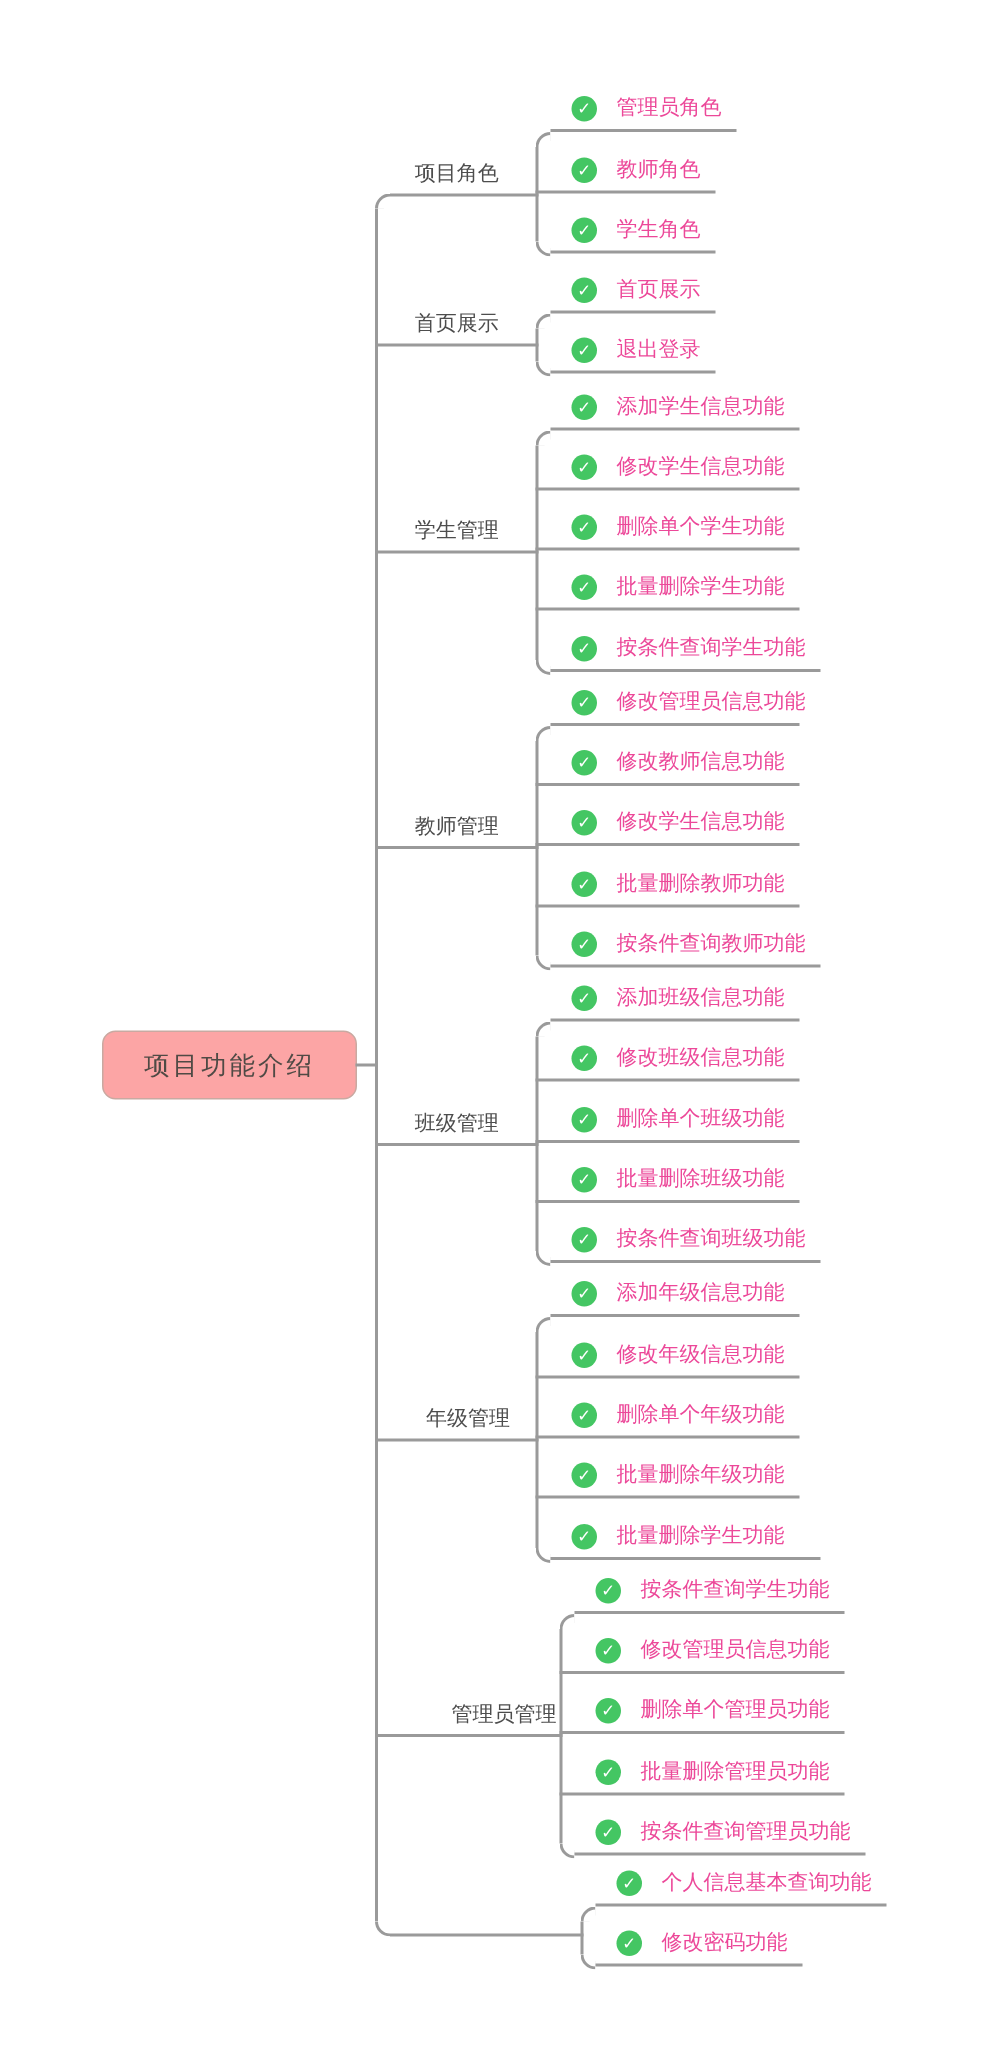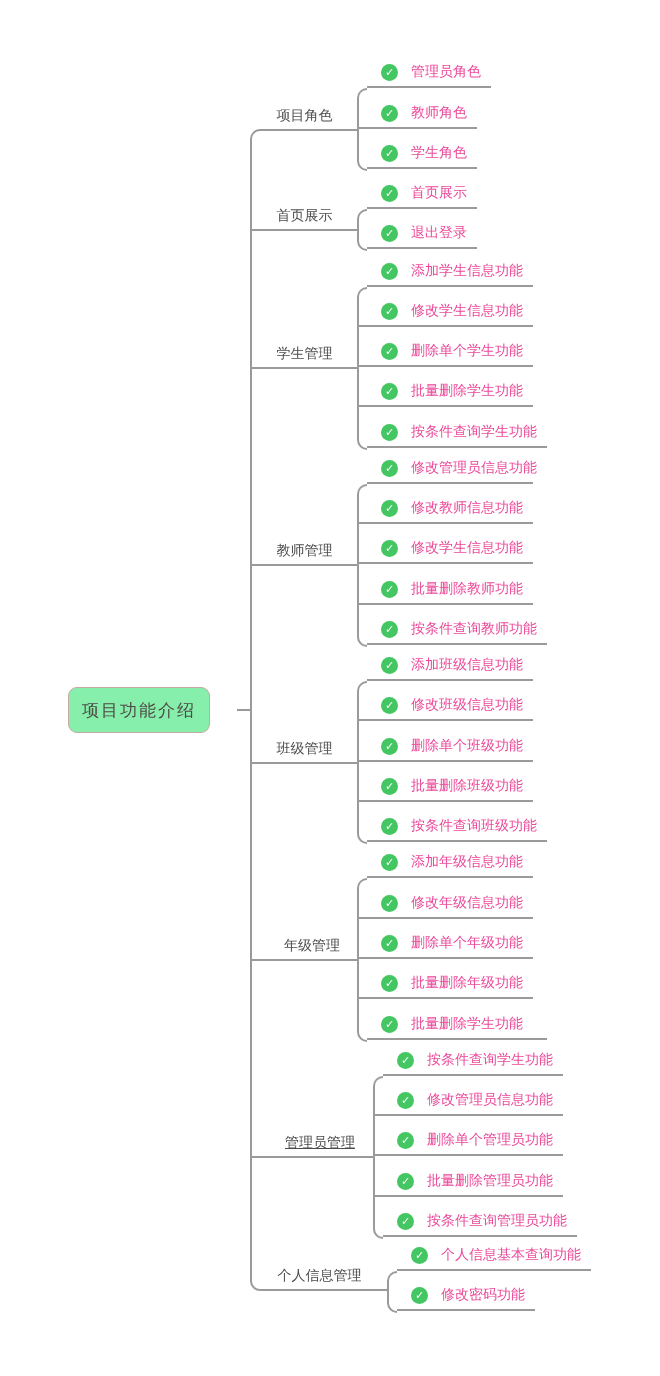--- a/index.html
+++ b/index.html
@@ -2,21 +2,21 @@
 <html><head>
 <meta charset="utf-8">
 <style>
   html,body{margin:0;padding:0;background:#ffffff;}
   body{font-family:"Liberation Sans","DejaVu Sans",sans-serif;}
   #canvas{position:relative;width:660px;height:1376px;background:#ffffff;overflow:hidden;}
   .line-h{position:absolute;height:2px;background:#9A9A9A;}
   .line-v{position:absolute;width:2px;background:#9A9A9A;}
   .corner-tl{position:absolute;width:10px;height:10px;border-left:2px solid #9A9A9A;border-top:2px solid #9A9A9A;border-top-left-radius:10px;box-sizing:border-box;}
   .corner-bl{position:absolute;width:10px;height:10px;border-left:2px solid #9A9A9A;border-bottom:2px solid #9A9A9A;border-bottom-left-radius:10px;box-sizing:border-box;}
-  .root-node{position:absolute;left:68px;top:687px;width:142px;height:46px;background:#86efac;border:1.5px solid #C9A9A1;border-radius:9px;box-sizing:border-box;display:flex;align-items:center;justify-content:center;font-size:17px;letter-spacing:2px;color:#4F4A45;cursor:pointer;}
+  .root-node{position:absolute;left:68px;top:687px;width:170px;height:46px;background:#fca5a5;border:1.5px solid #C9A9A1;border-radius:9px;box-sizing:border-box;display:flex;align-items:center;justify-content:center;font-size:17px;letter-spacing:2px;color:#4F4A45;cursor:pointer;}
   .branch-label{position:absolute;height:28px;line-height:28px;text-align:center;font-size:14px;color:#4D4D4D;white-space:nowrap;cursor:pointer;}
   .leaf{position:absolute;height:30px;box-sizing:border-box;border-bottom:2px solid #9A9A9A;display:flex;align-items:center;gap:13px;white-space:nowrap;cursor:pointer;}
   .check{width:17px;height:17px;border-radius:50%;background:#44C663;color:#ffffff;display:flex;align-items:center;justify-content:center;font-size:11px;font-weight:bold;flex:0 0 17px;}
   .leaf-label{font-size:14px;color:#ec4899;}
 </style>
 </head>
 <body>
 
 <div id="canvas">
 
@@ -206,21 +206,21 @@
       </span>
     <span class="leaf-label">批量删除年级功能</span>
   </div>
   <div class="leaf" style="left:367px;top:1010px;width:180px;padding-left:14px;">
     <span class="check">
         <span>✓</span>
       </span>
     <span class="leaf-label">批量删除学生功能</span>
   </div>
 
-  <div class="branch-label" style="left:248px;top:1128px;width:144px;text-decoration:underline;">管理员管理</div>
+  <div class="branch-label" style="left:264px;top:1128px;width:144px;">管理员管理</div>
   <div class="line-h" style="left:250px;top:1156px;width:125px;"></div>
   <div class="corner-tl" style="left:373px;top:1076px;"></div>
   <div class="line-v" style="left:373px;top:1086px;height:143px;"></div>
   <div class="corner-bl" style="left:373px;top:1229px;"></div>
   <div class="leaf" style="left:383px;top:1046px;width:180px;padding-left:14px;">
     <span class="check">
         <span>✓</span>
       </span>
     <span class="leaf-label">按条件查询学生功能</span>
   </div>
@@ -242,21 +242,20 @@
       </span>
     <span class="leaf-label">批量删除管理员功能</span>
   </div>
   <div class="leaf" style="left:383px;top:1207px;width:194px;padding-left:14px;">
     <span class="check">
         <span>✓</span>
       </span>
     <span class="leaf-label">按条件查询管理员功能</span>
   </div>
 
-  <div class="branch-label" style="left:252px;top:1261px;width:135px;">个人信息管理</div>
   <div class="line-h" style="left:260px;top:1289px;width:129px;"></div>
   <div class="corner-tl" style="left:387px;top:1271px;"></div>
   <div class="line-v" style="left:387px;top:1281px;height:22px;"></div>
   <div class="corner-bl" style="left:387px;top:1303px;"></div>
   <div class="leaf" style="left:397px;top:1241px;width:194px;padding-left:14px;">
     <span class="check">
         <span>✓</span>
       </span>
     <span class="leaf-label">个人信息基本查询功能</span>
   </div>

